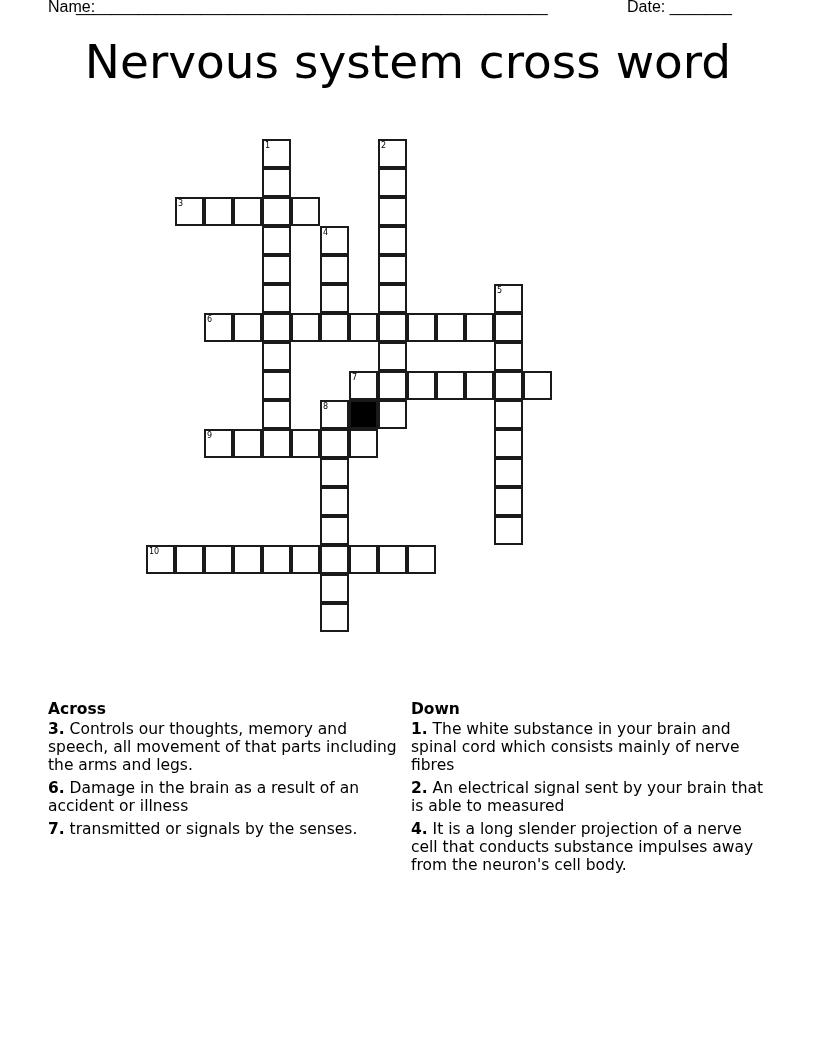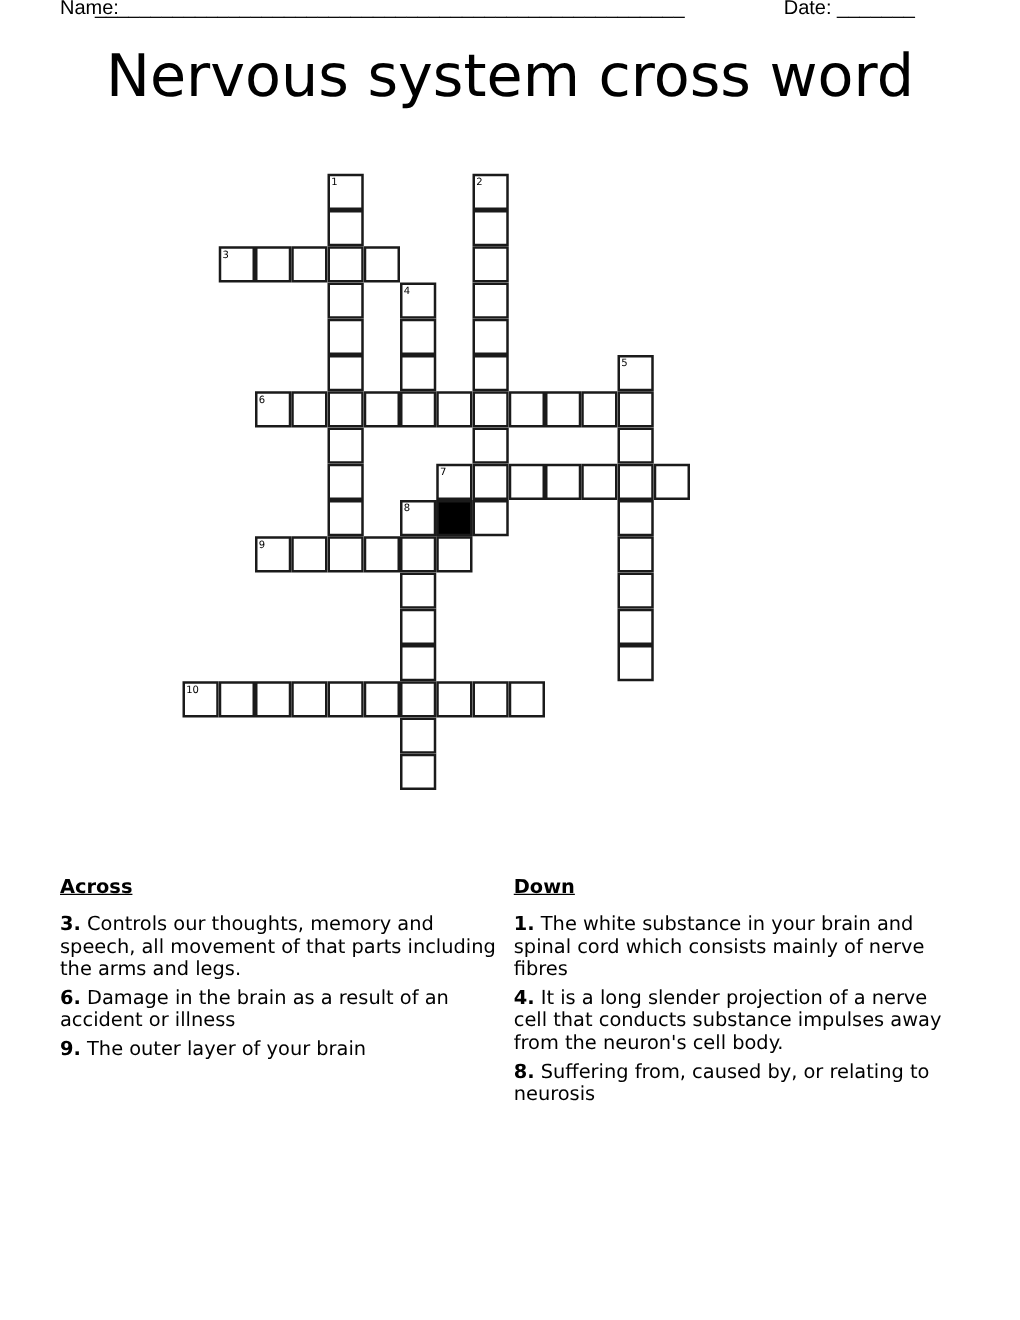--- a/index.html
+++ b/index.html
@@ -26,21 +26,21 @@
   .cell-num {
     position: absolute; left: 1px; top: 0px; font-family: "DejaVu Sans", sans-serif;
     font-size: 8px; line-height: 9px;
   }
   .clues {
     position: absolute; top: 700px; font-family: "DejaVu Sans", sans-serif;
     font-size: 15.5px; line-height: 18px;
   }
   .clues.across { left: 48px; width: 360px; }
   .clues.down { left: 411px; width: 360px; }
-  .clue-heading { font-weight: bold; text-decoration: underline; margin-bottom: 12px; }
+  .clue-heading { font-weight: bold; margin-bottom: 2px; }
   .clue { margin-bottom: 5px; }
   .clue-num { font-weight: bold; }
 </style>
 </head>
 <body>
 
 <div class="header-line">
   <span class="name-label">Name:</span>
   <span class="name-line" style="left:28px">_____________________________________________________</span>
   <span class="date-label">Date: _______</span>
@@ -140,21 +140,21 @@
     <div class="cell" style="left: 203px; top: 406px;"></div>
     <div class="cell" style="left: 232px; top: 406px;"></div>
     <div class="cell" style="left: 261px; top: 406px;"></div>
     <div class="cell black" style="left: 203px; top: 261px;"></div>
   </div>
 
 <div class="clues across">
   <div class="clue-heading">Across</div>
   <div class="clue"><span class="clue-num">3.</span><span> Controls our thoughts, memory and speech, all movement of that parts including the arms and legs.</span></div>
   <div class="clue"><span class="clue-num">6.</span><span> Damage in the brain as a result of an accident or illness</span></div>
-  <div class="clue"><span class="clue-num">9.</span><span> The outer layer of your brain</span></div>
+  <div class="clue"><span class="clue-num">7.</span><span> transmitted or signals by the senses.</span></div>
 </div>
 
 <div class="clues down">
   <div class="clue-heading">Down</div>
   <div class="clue"><span class="clue-num">1.</span><span> The white substance in your brain and spinal cord which consists mainly of nerve fibres</span></div>
+  <div class="clue"><span class="clue-num">2.</span><span> An electrical signal sent by your brain that is able to measured</span></div>
   <div class="clue"><span class="clue-num">4.</span><span> It is a long slender projection of a nerve cell that conducts substance impulses away from the neuron's cell body.</span></div>
-  <div class="clue"><span class="clue-num">8.</span><span> Suffering from, caused by, or relating to neurosis</span></div>
 </div>
 
 </body></html>

